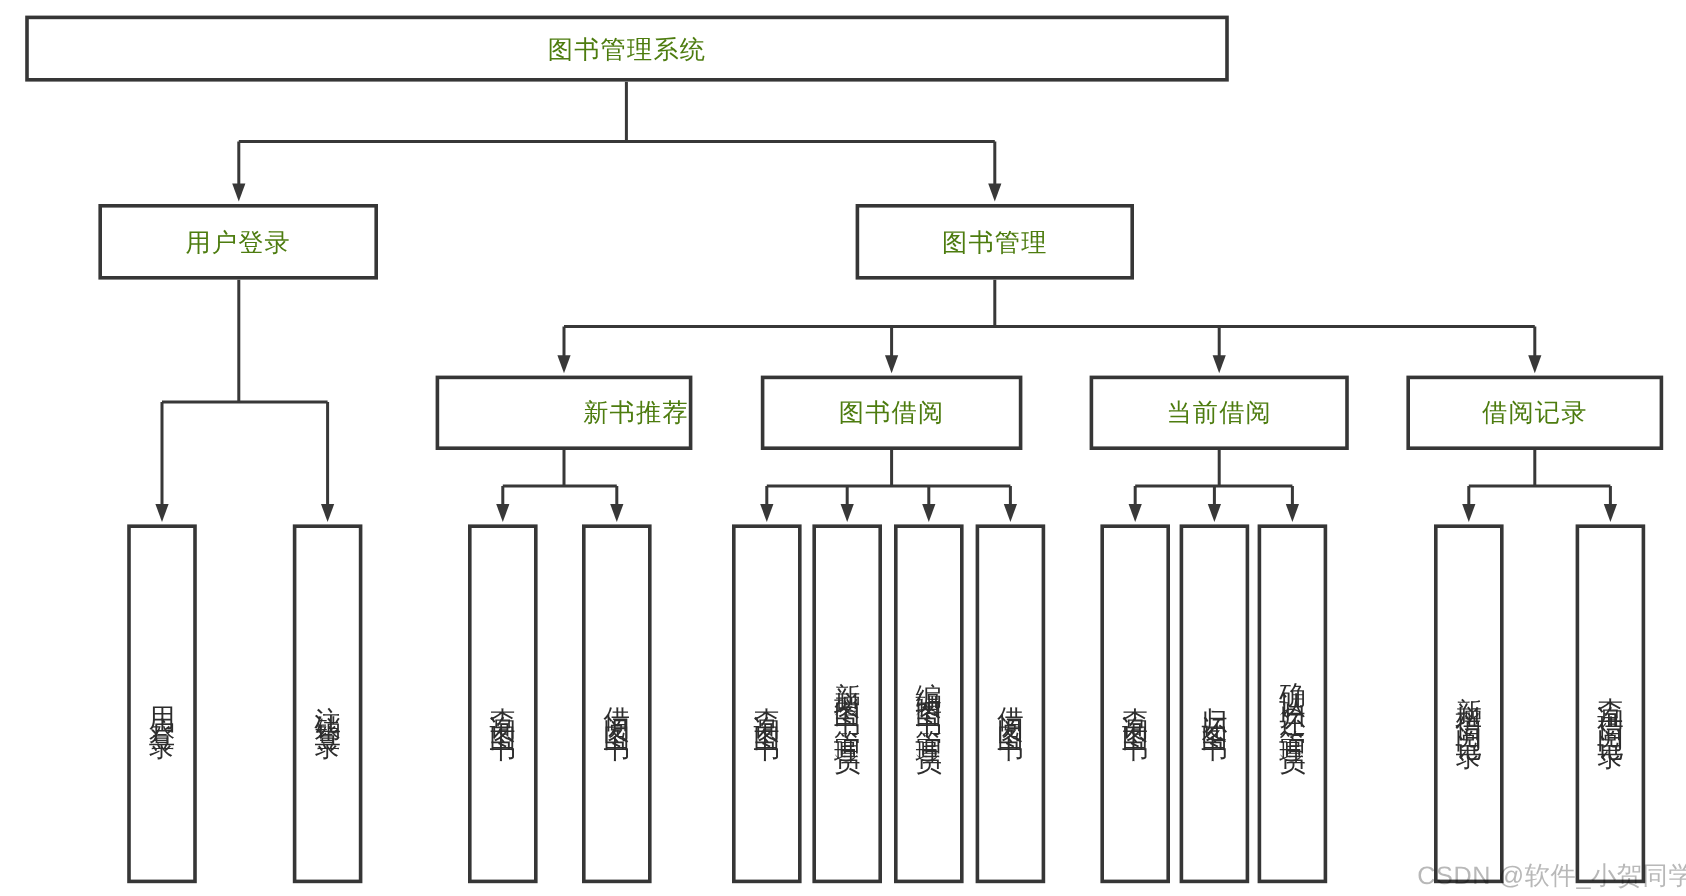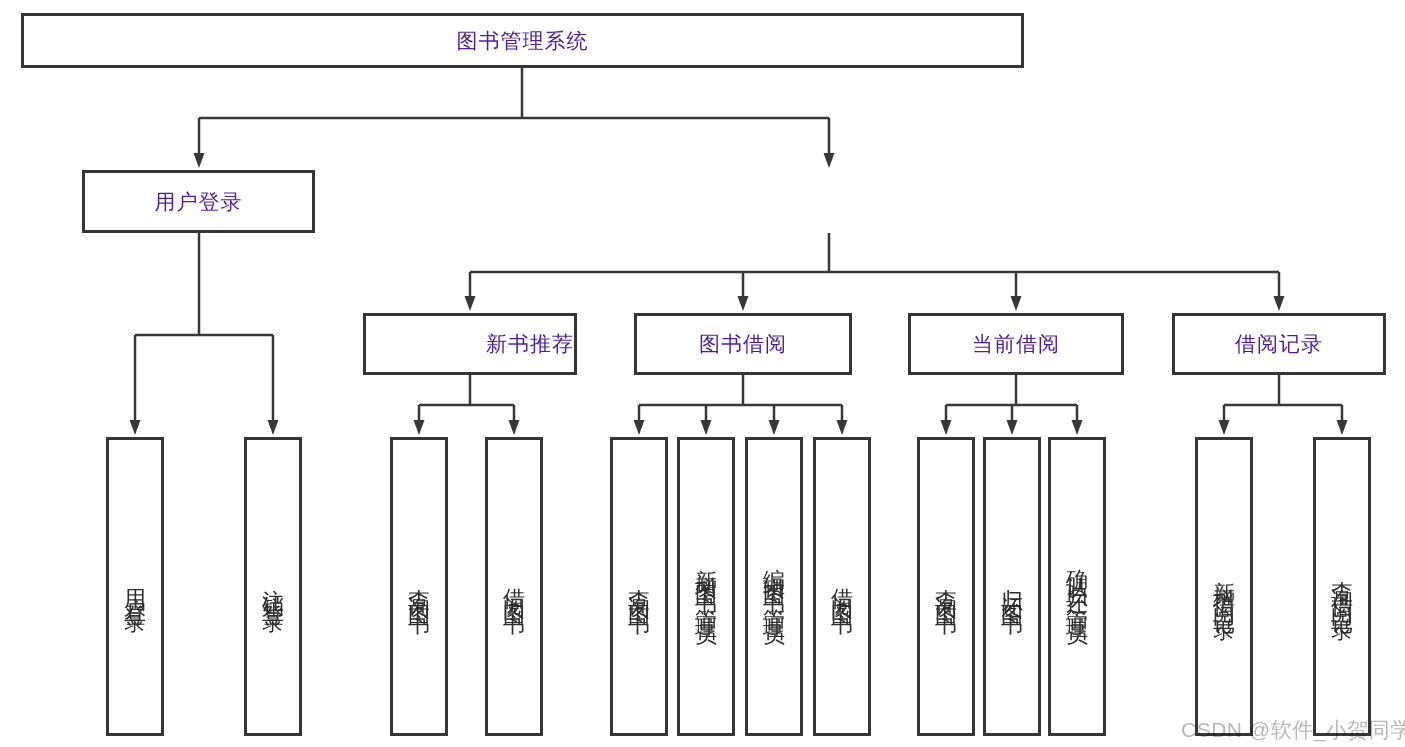--- a/index.html
+++ b/index.html
@@ -17,21 +17,21 @@
     box-sizing: border-box;
     background: #ffffff;
     border: 3px solid #363636;
     display: flex;
     align-items: center;
     justify-content: center;
     z-index: 2;
   }
   .hlabel {
     font-size: 21px;
-    color: #4c1d95;
+    color: #4d7c0f;
     letter-spacing: 1px;
     white-space: nowrap;
   }
   .vbox {
     position: absolute;
     box-sizing: border-box;
     background: #ffffff;
     border: 3px solid #363636;
     display: flex;
     align-items: center;
@@ -97,20 +97,23 @@
     </g>
   </svg>
 
   <div class="hbox" style="left:21px; top:13px; width:1003px; height:55px;">
     <span class="hlabel">图书管理系统</span>
   </div>
 
   <div class="hbox" style="left:82px; top:170px; width:233px; height:63px;">
     <span class="hlabel">用户登录</span>
   </div>
+  <div class="hbox" style="left:713px; top:170px; width:232px; height:63px;">
+    <span class="hlabel">图书管理</span>
+  </div>
 
   <div class="vbox" style="left:106px; top:437px; width:58px; height:299px;">
     <span class="vlabel">用户登录</span>
   </div>
   <div class="vbox" style="left:244px; top:437px; width:58px; height:299px;">
     <span class="vlabel">注销登录</span>
   </div>
 
   <div class="hbox" style="left:363px; top:313px; width:214px; height:62px;justify-content:flex-end;">
     <span class="hlabel">新书推荐</span>

